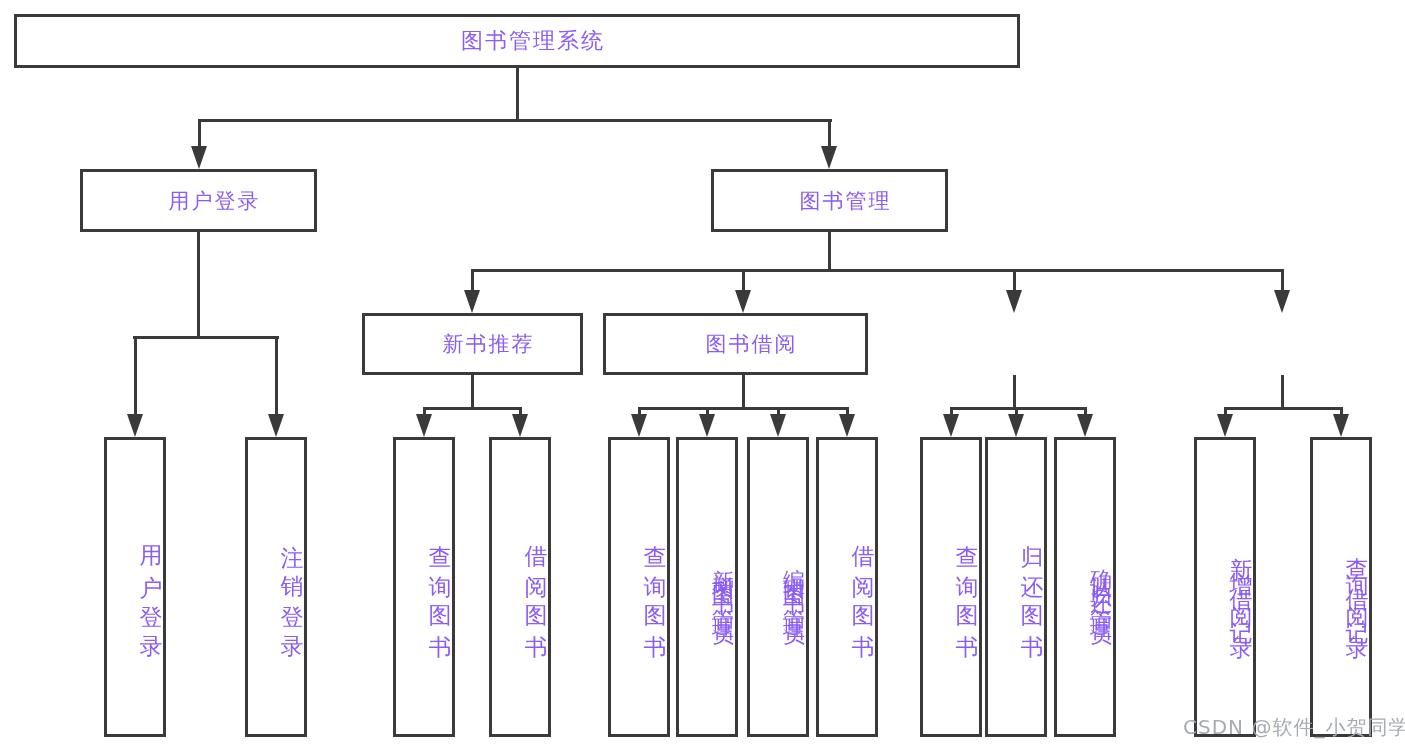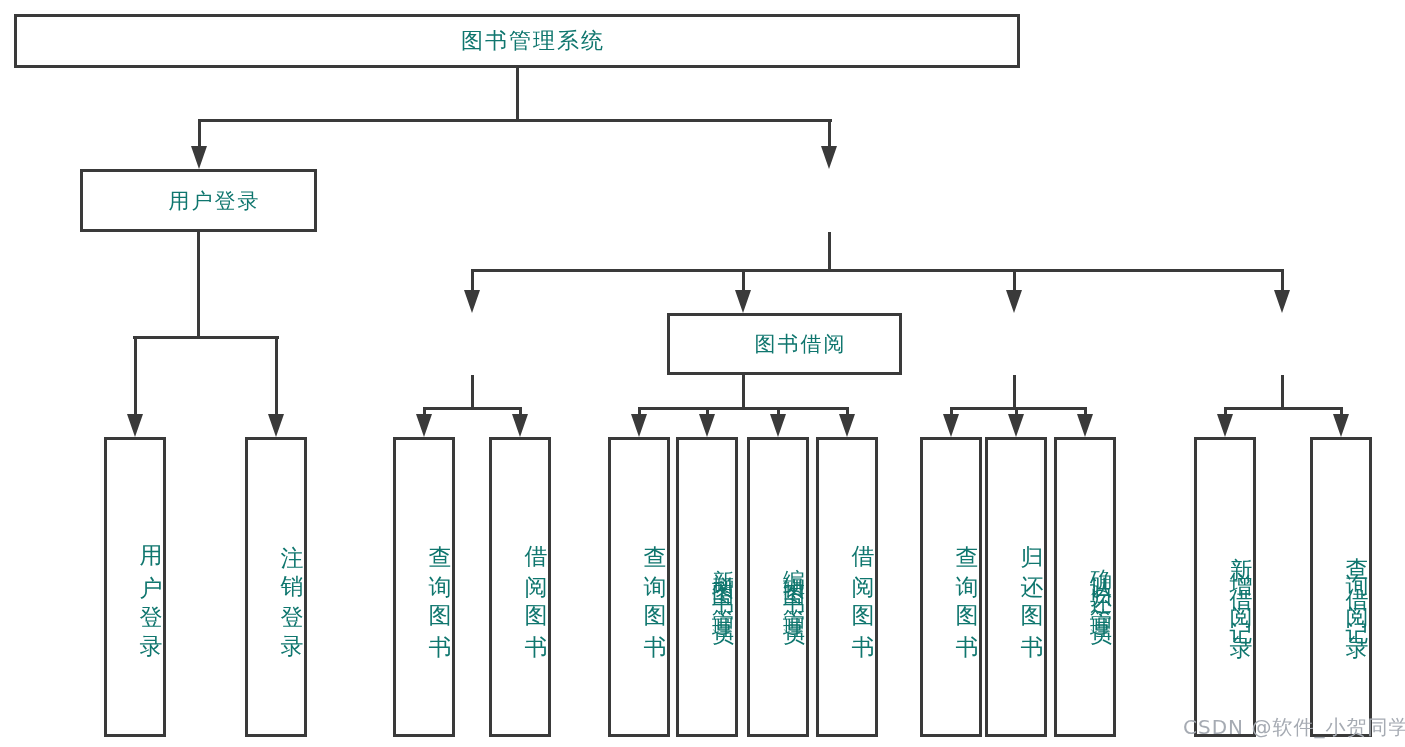--- a/index.html
+++ b/index.html
@@ -2,21 +2,21 @@
 <html><head>
 <meta charset="utf-8">
 <style>
   html,body { margin:0; padding:0; background:#ffffff; }
   .canvas {
     position:relative; width:1405px; height:747px; background:#ffffff;
     font-family:"DejaVu Sans","Liberation Sans",sans-serif; overflow:hidden;
   }
   .box {
     position:absolute; box-sizing:border-box; background:#ffffff;
-    border:3px solid #3a3a3a; color:#0f766e;
+    border:3px solid #3a3a3a; color:#8b5cf6;
     display:flex; align-items:center; justify-content:center;padding-left:32px;
   }
   .hbox { font-size:21px; letter-spacing:2px; white-space:nowrap; }
   .root-box { font-size:22px; }
   .vbox {
     writing-mode:vertical-rl; text-orientation:mixed;
     font-size:23px; letter-spacing:30px; line-height:1;
   }
   .vbox.v6 { letter-spacing:16px; }
   .vbox.v9 { font-size:22px; letter-spacing:8px; }
@@ -39,40 +39,42 @@
   <div class="box hbox root-box" style="left:14px;top:14px;width:1006px;height:54px;">图书管理系统</div>
 
   <div class="line" style="left:515.5px;top:68px;width:3px;height:54px;"></div>
   <div class="line" style="left:197.5px;top:119px;width:634px;height:3px;"></div>
   <div class="line" style="left:197.5px;top:119px;width:3px;height:28px;"></div>
   <div class="arrow" style="left:191px;top:146px;"></div>
   <div class="line" style="left:827.5px;top:119px;width:3px;height:28px;"></div>
   <div class="arrow" style="left:821px;top:146px;"></div>
 
   <div class="box hbox" style="left:80px;top:169px;width:237px;height:63px;">用户登录</div>
+  <div class="box hbox" style="left:711px;top:169px;width:237px;height:63px;">图书管理</div>
 
   <div class="line" style="left:197px;top:232px;width:3px;height:107px;"></div>
   <div class="line" style="left:133px;top:336px;width:146px;height:3px;"></div>
   <div class="line" style="left:133.5px;top:336px;width:3px;height:80px;"></div>
   <div class="arrow" style="left:127px;top:414px;"></div>
   <div class="line" style="left:274.5px;top:336px;width:3px;height:80px;"></div>
   <div class="arrow" style="left:268px;top:414px;"></div>
 
   <div class="line" style="left:827.5px;top:232px;width:3px;height:40px;"></div>
   <div class="line" style="left:470.5px;top:269px;width:813px;height:3px;"></div>
   <div class="line" style="left:470.5px;top:269px;width:3px;height:24px;"></div>
   <div class="arrow" style="left:464px;top:290px;"></div>
   <div class="line" style="left:741.5px;top:269px;width:3px;height:24px;"></div>
   <div class="arrow" style="left:735px;top:290px;"></div>
   <div class="line" style="left:1012.5px;top:269px;width:3px;height:24px;"></div>
   <div class="arrow" style="left:1006px;top:290px;"></div>
   <div class="line" style="left:1280.5px;top:269px;width:3px;height:24px;"></div>
   <div class="arrow" style="left:1274px;top:290px;"></div>
 
-  <div class="box hbox" style="left:667px;top:313px;width:235px;height:62px;">图书借阅</div>
+  <div class="box hbox" style="left:362px;top:313px;width:221px;height:62px;">新书推荐</div>
+  <div class="box hbox" style="left:603px;top:313px;width:265px;height:62px;">图书借阅</div>
 
   <div class="line" style="left:470.5px;top:375px;width:3px;height:32px;"></div>
   <div class="line" style="left:422.5px;top:407px;width:99px;height:3px;"></div>
   <div class="line" style="left:422.5px;top:407px;width:3px;height:12px;"></div>
   <div class="arrow" style="left:416px;top:414px;"></div>
   <div class="line" style="left:518.5px;top:407px;width:3px;height:12px;"></div>
   <div class="arrow" style="left:512px;top:414px;"></div>
 
   <div class="line" style="left:741.5px;top:375px;width:3px;height:32px;"></div>
   <div class="line" style="left:637.5px;top:407px;width:211px;height:3px;"></div>

